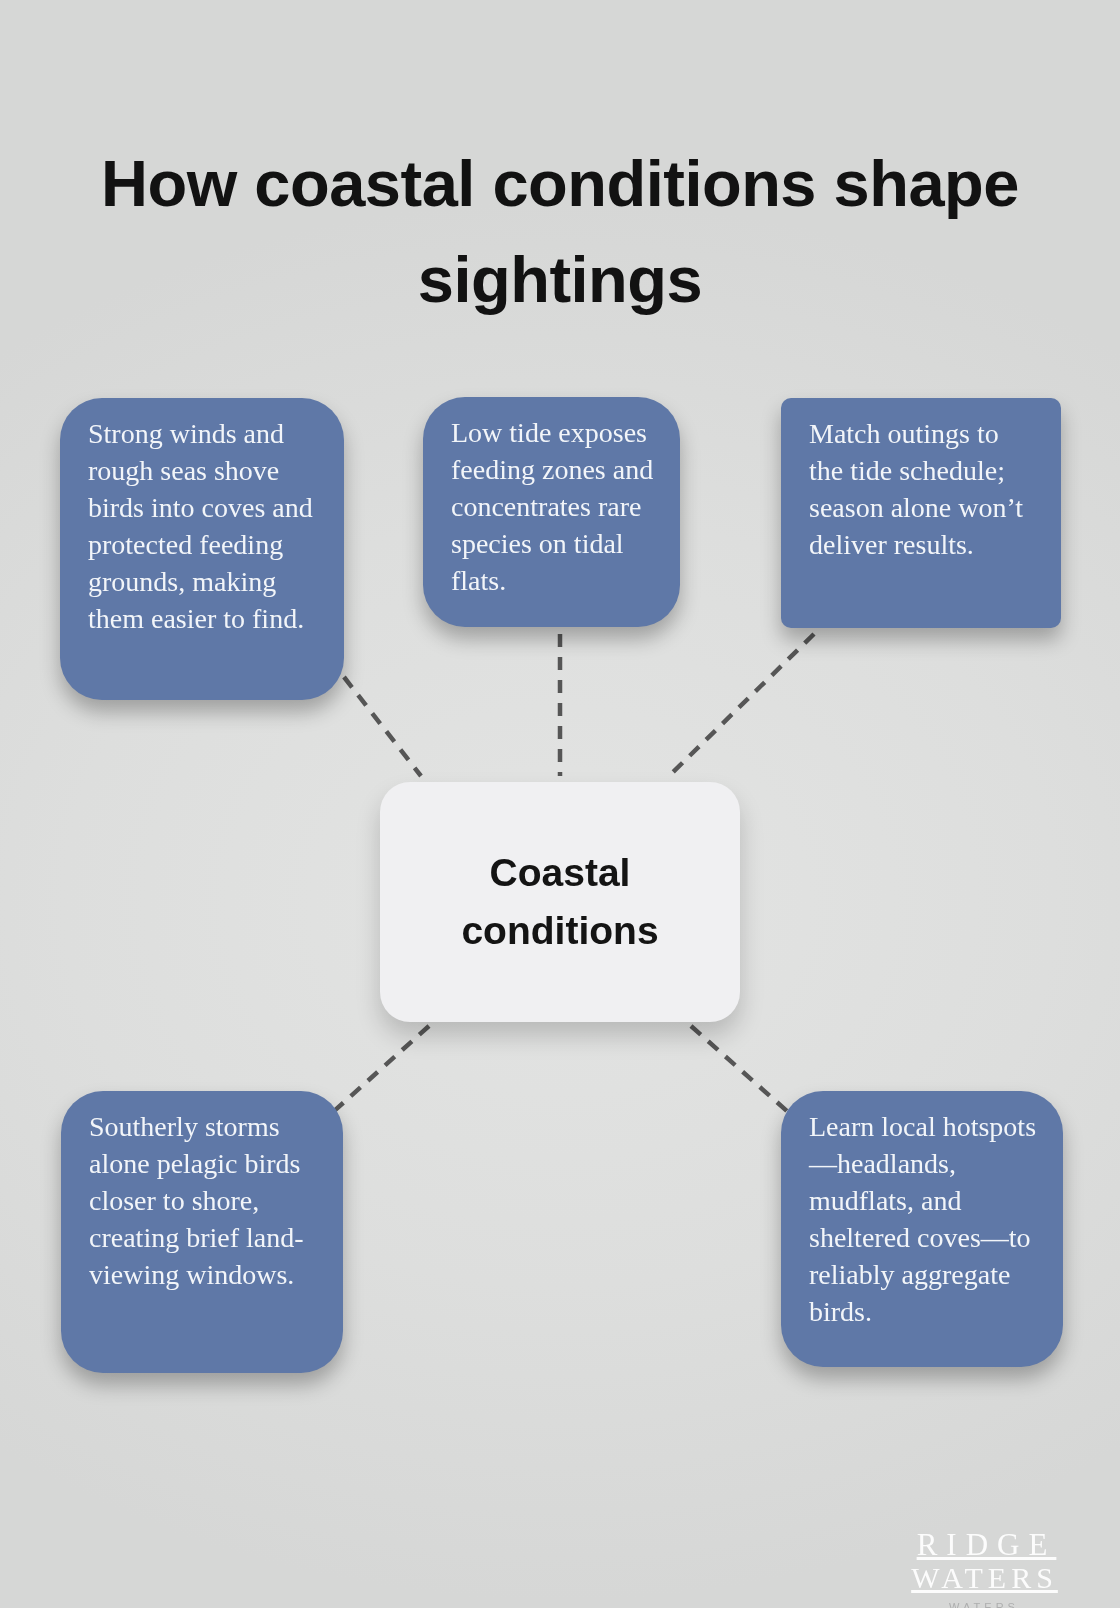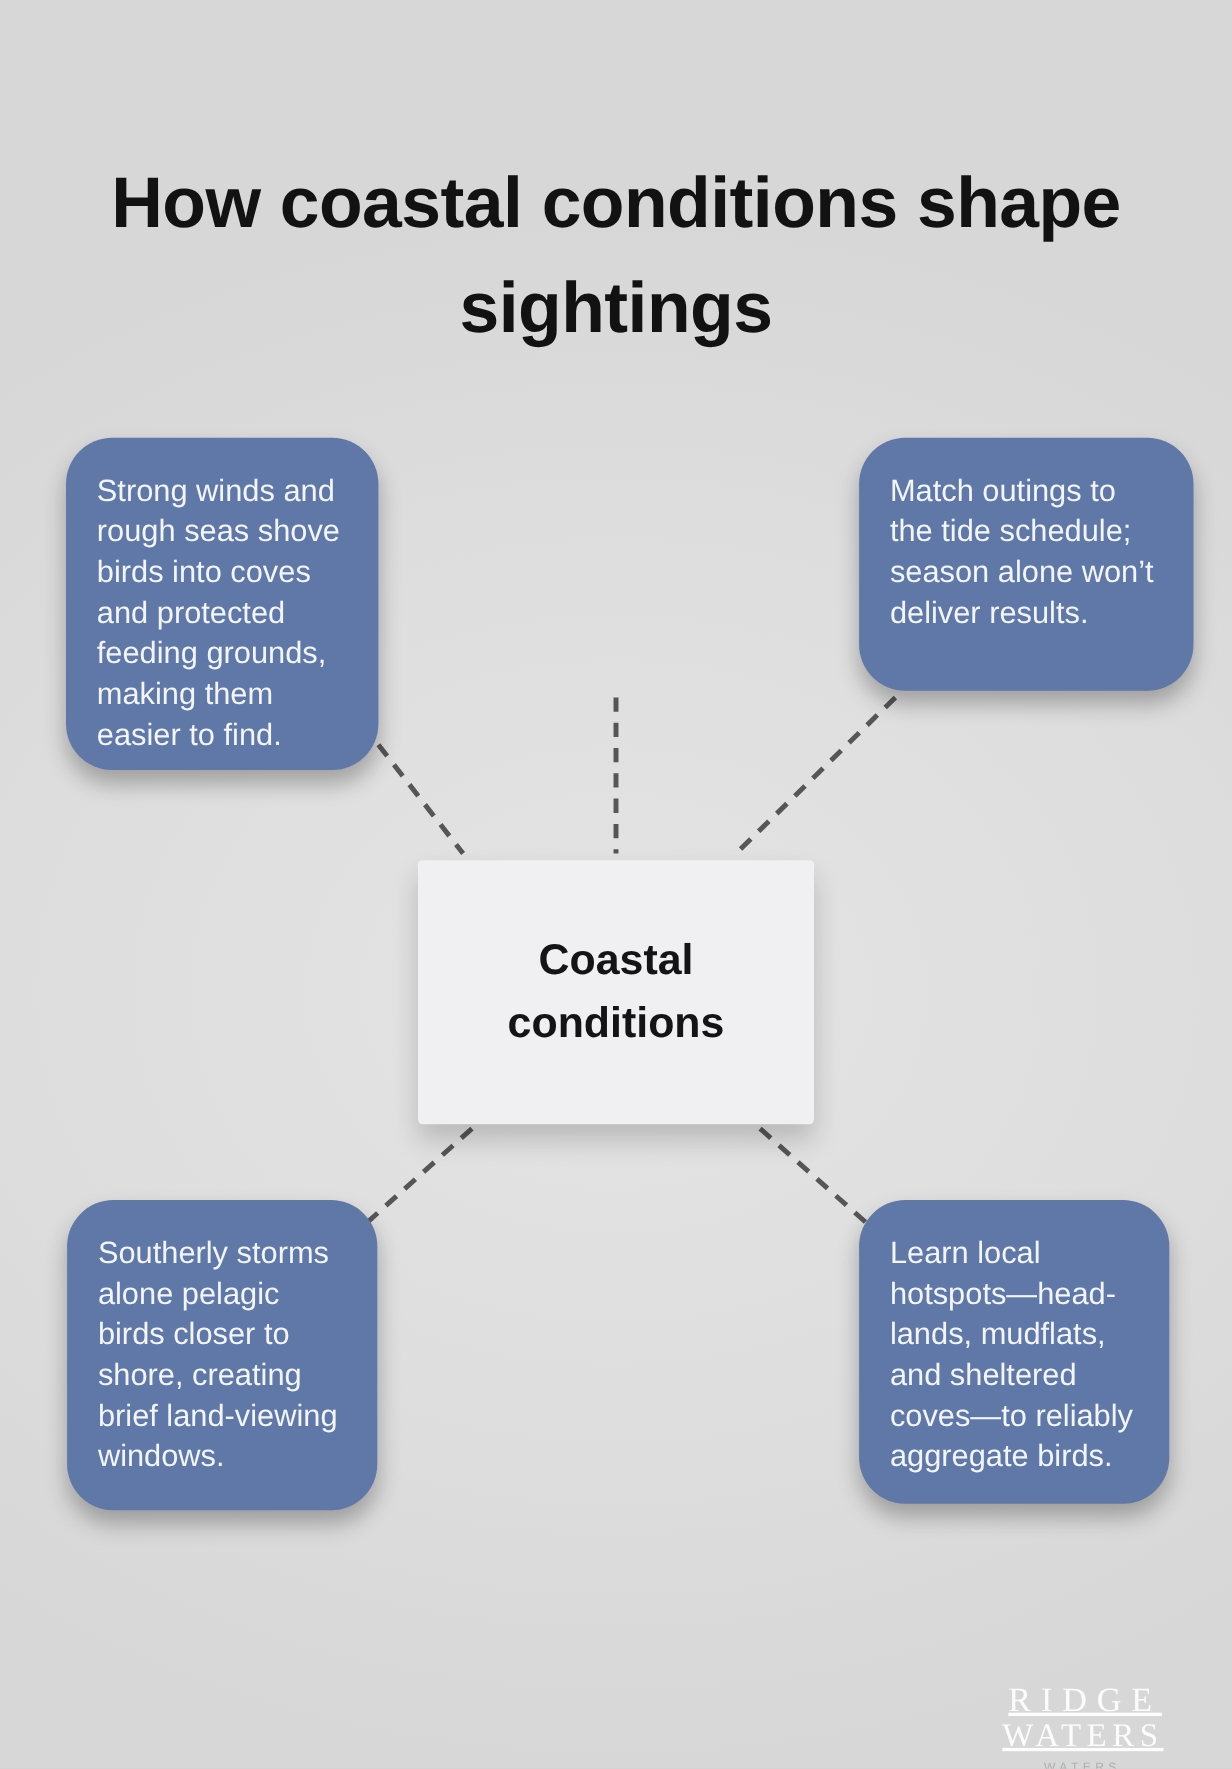--- a/index.html
+++ b/index.html
@@ -35,33 +35,34 @@
   }
   .node {
     position: absolute;
     background: #5f78a7;
     border-radius: 42px;
     box-shadow: 0 12px 20px rgba(0,0,0,0.28);
     color: #f2f5f9;
     font-size: 28px;
     line-height: 37px;
     box-sizing: border-box;
-    padding: 29px 26px 24px 28px;
+    padding: 17px 26px 24px 28px;
+    font-family: Liberation Serif, serif;
   }
   .node-top-left     { left: 60px;  top: 398px;  width: 284px; height: 302px; }
   .node-top-middle   { left: 423px; top: 397px;  width: 257px; height: 230px; }
-  .node-top-right    { left: 781px; top: 398px;  width: 304px; height: 230px; }
+  .node-top-right    { left: 781px; top: 398px;  width: 280px; height: 230px; border-radius: 10px; }
   .node-bottom-left  { left: 61px;  top: 1091px; width: 282px; height: 282px; }
   .node-bottom-right { left: 781px; top: 1091px; width: 282px; height: 276px; }
   .center-node {
     position: absolute;
     left: 380px; top: 782px;
     width: 360px; height: 240px;
     background: #f0f0f2;
-    border-radius: 4px;
+    border-radius: 30px;
     box-shadow: 0 14px 24px rgba(0,0,0,0.18);
     display: flex;
     align-items: center;
     justify-content: center;
   }
   .center-label {
     font-size: 39px;
     font-weight: 700;
     line-height: 1.5;
     color: #141414;
@@ -114,20 +115,23 @@
       <line x1="814" y1="634" x2="669" y2="776"></line>
       <line x1="429" y1="1026" x2="333" y2="1112"></line>
       <line x1="691" y1="1026" x2="788" y2="1112"></line>
     </g>
   </svg>
 
   <div class="node node-top-left">
     <span>Strong winds and rough seas shove birds into coves and protected feeding grounds, making them easier to find.</span>
   </div>
 
+  <div class="node node-top-middle">
+    <span>Low tide exposes feeding zones and concentrates rare species on tidal flats.</span>
+  </div>
 
   <div class="node node-top-right">
     <span>Match outings to the tide schedule; season alone won’t deliver results.</span>
   </div>
 
   <div class="center-node">
     <div class="center-label">Coastal conditions</div>
   </div>
 
   <div class="node node-bottom-left">

